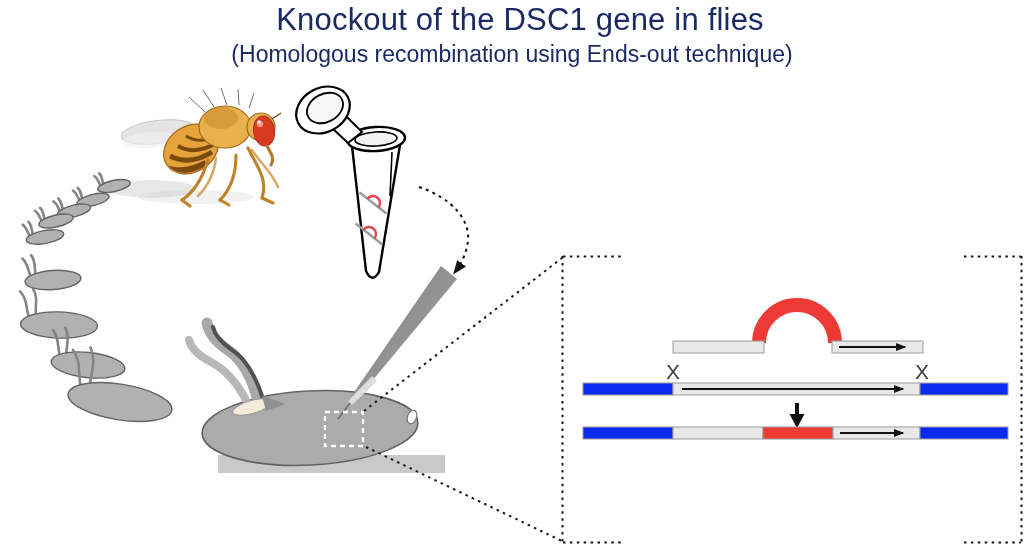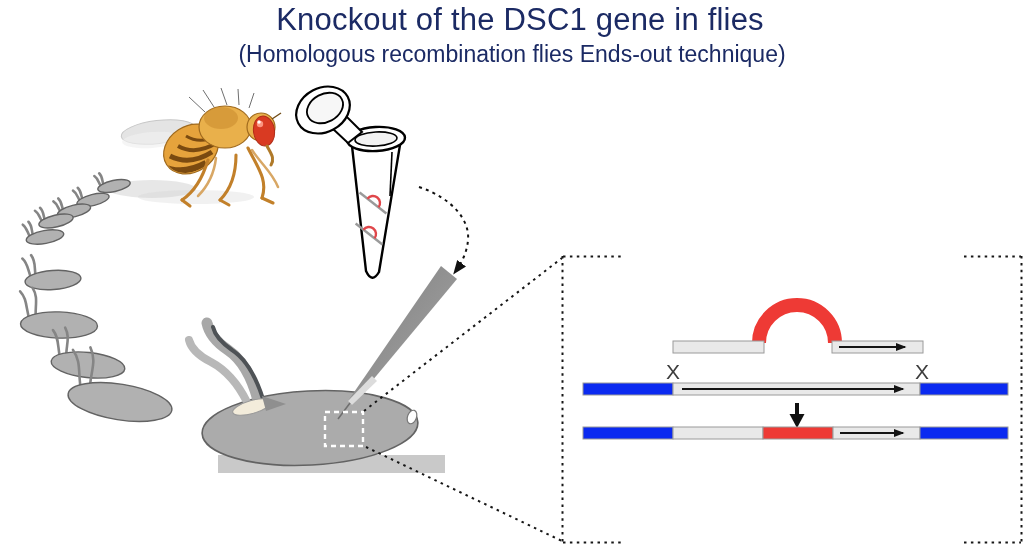--- a/index.html
+++ b/index.html
@@ -36,21 +36,21 @@
   .fly-leg-far{stroke:#d8a765;stroke-width:2.5;fill:none;stroke-linecap:round;}
   .bristle{stroke:#6f6f6f;stroke-width:1;fill:none;}
   .tube-line{fill:#ffffff;stroke:#000000;}
   .mini-dna-line{stroke:#9a9a9a;stroke-width:2.4;fill:none;}
   .mini-dna-arc{stroke:#e0474b;stroke-width:2.4;fill:none;}
 </style>
 </head>
 <body>
 
 <div class="title">Knockout of the DSC1 gene in flies</div>
-<div class="subtitle">(Homologous recombination flies Ends-out technique)</div>
+<div class="subtitle">(Homologous recombination using Ends-out technique)</div>
 
 <svg width="1024" height="545" viewBox="0 0 1024 545">
   <defs>
     <g id="egg-proto">
       <path class="egg-filament" d="M -38,-4 C -44,-20 -42,-32 -52,-42"></path>
       <path class="egg-filament" d="M -30,-5 C -33,-22 -27,-34 -36,-47"></path>
       <ellipse class="egg-body" cx="0" cy="0" rx="50" ry="17"></ellipse>
     </g>
     <marker id="ah" markerWidth="12" markerHeight="10" refX="9" refY="4" orient="auto" markerUnits="userSpaceOnUse">
       <path d="M0,0 L10.5,4 L0,8 Z" fill="#141414"></path>

